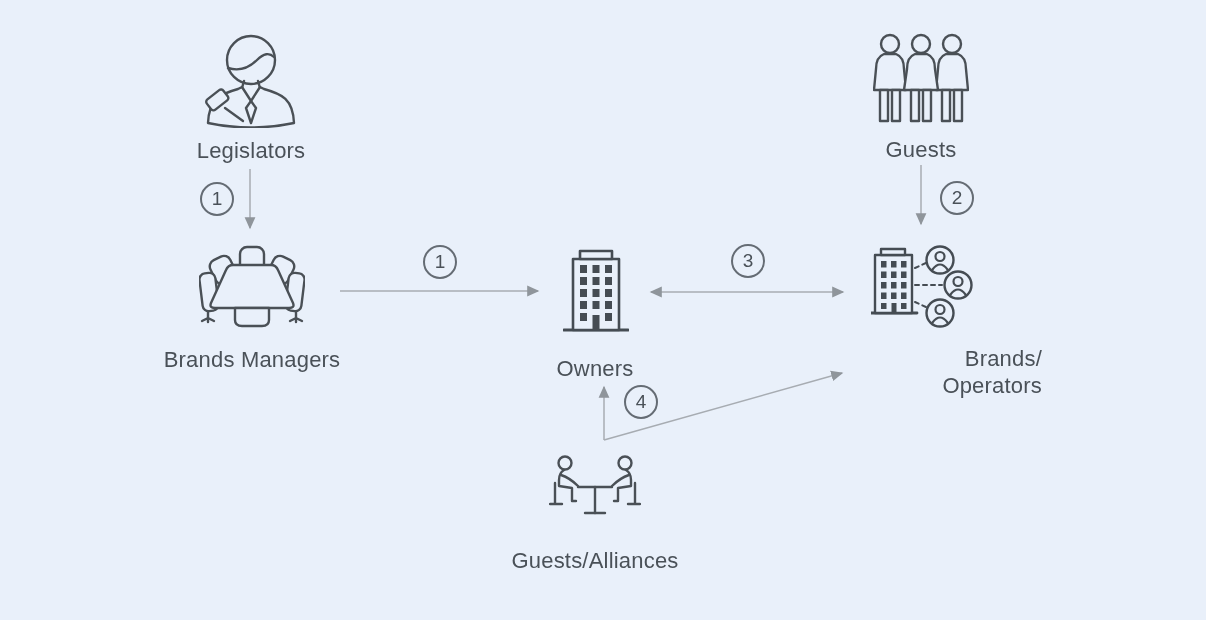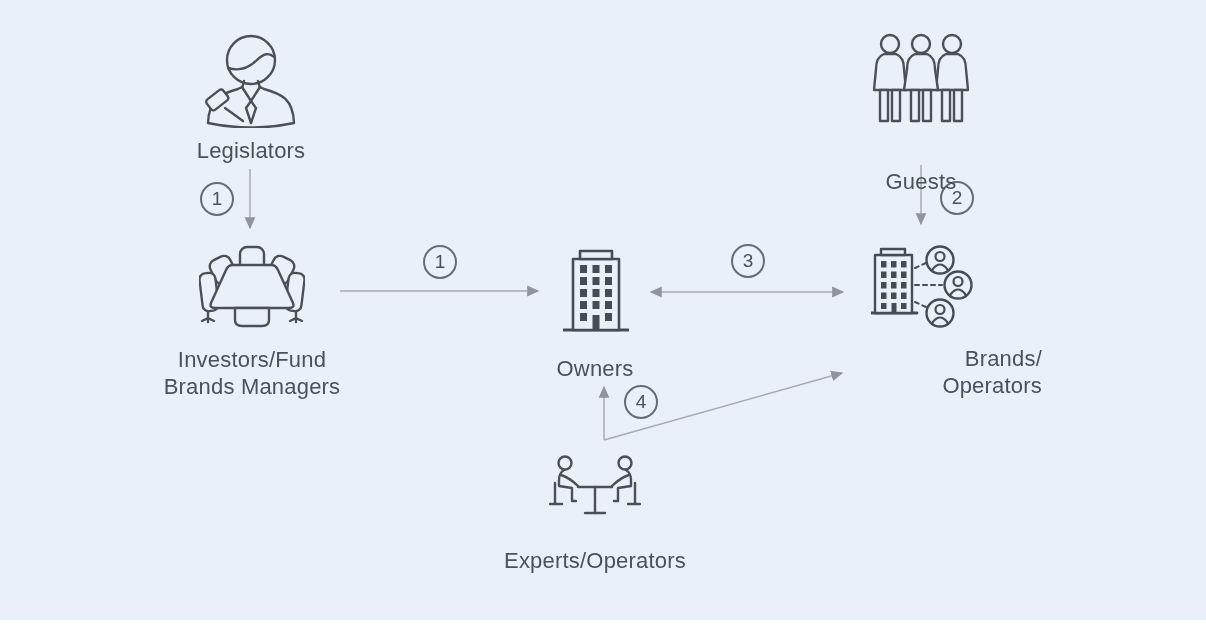--- a/index.html
+++ b/index.html
@@ -193,32 +193,31 @@
   </svg>
 
   <div class="badge" style="left:200px;top:182px;">1</div>
   <div class="badge" style="left:423px;top:245px;">1</div>
   <div class="badge" style="left:940px;top:181px;">2</div>
   <div class="badge" style="left:731px;top:244px;">3</div>
   <div class="badge" style="left:624px;top:385px;">4</div>
 
   <div class="node-label" style="left:131px;top:137px;width:240px;">Legislators</div>
 
-  <div class="node-label" style="left:801px;top:136px;width:240px;margin-top:32px;">Guests</div>
+  <div class="node-label" style="left:801px;top:136px;width:240px;">Guests</div>
 
   <div class="node-label" style="left:127px;top:346px;width:250px;">
-    <div>Investors/Fund</div>
     <div>Brands Managers</div>
   </div>
 
   <div class="node-label" style="left:475px;top:355px;width:240px;">Owners</div>
 
   <div class="node-label" style="left:802px;top:345px;width:240px;text-align:right;">
     <div>Brands/</div>
     <div>Operators</div>
   </div>
 
   <div class="node-label" style="left:470px;top:547px;width:250px;">
-    <div>Experts/Operators</div>
+    <div>Guests/Alliances</div>
   </div>
 
   <div class="footer-strip"></div>
 </div>
 
 </body></html>

